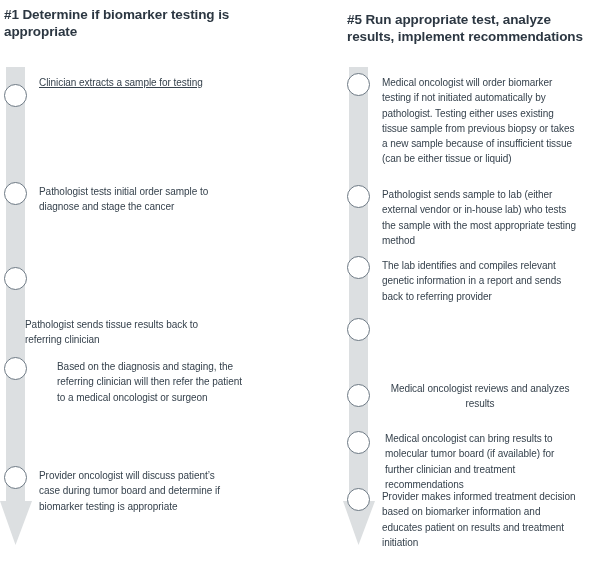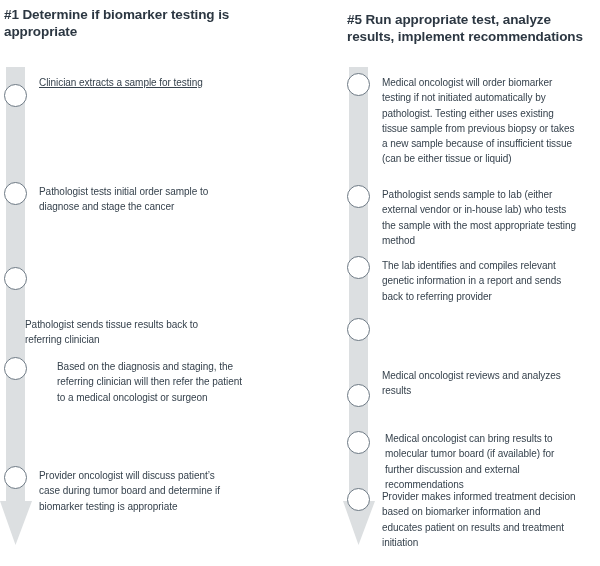--- a/index.html
+++ b/index.html
@@ -102,21 +102,21 @@
 
   <div class="step-circle" style="left:347px; top:185px;"></div>
   <div class="step-text" style="left:382px; top:187px; width:196px;">Pathologist sends sample to lab (either external vendor or in-house lab) who tests the sample with the most appropriate testing method</div>
 
   <div class="step-circle" style="left:347px; top:256px;"></div>
   <div class="step-text" style="left:382px; top:258px; width:196px;">The lab identifies and compiles relevant genetic information in a report and sends back to referring provider</div>
 
   <div class="step-circle" style="left:347px; top:318px;"></div>
 
   <div class="step-circle" style="left:347px; top:384px;"></div>
-  <div class="step-text" style="left:382px; top:368px; width:196px;">Medical oncologist reviews and analyzes results</div>
+  <div class="step-text" style="left:382px; top:381px; width:196px;text-align:center;">Medical oncologist reviews and analyzes results</div>
 
   <div class="step-circle" style="left:347px; top:431px;"></div>
-  <div class="step-text" style="left:385px; top:431px; width:196px;">Medical oncologist can bring results to molecular tumor board (if available) for further discussion and external recommendations</div>
+  <div class="step-text" style="left:385px; top:431px; width:196px;">Medical oncologist can bring results to molecular tumor board (if available) for further clinician and treatment recommendations</div>
 
   <div class="step-circle" style="left:347px; top:488px;"></div>
   <div class="step-text" style="left:382px; top:489px; width:196px;">Provider makes informed treatment decision based on biomarker information and educates patient on results and treatment initiation</div>
 
 </div>
 
 </body></html>

